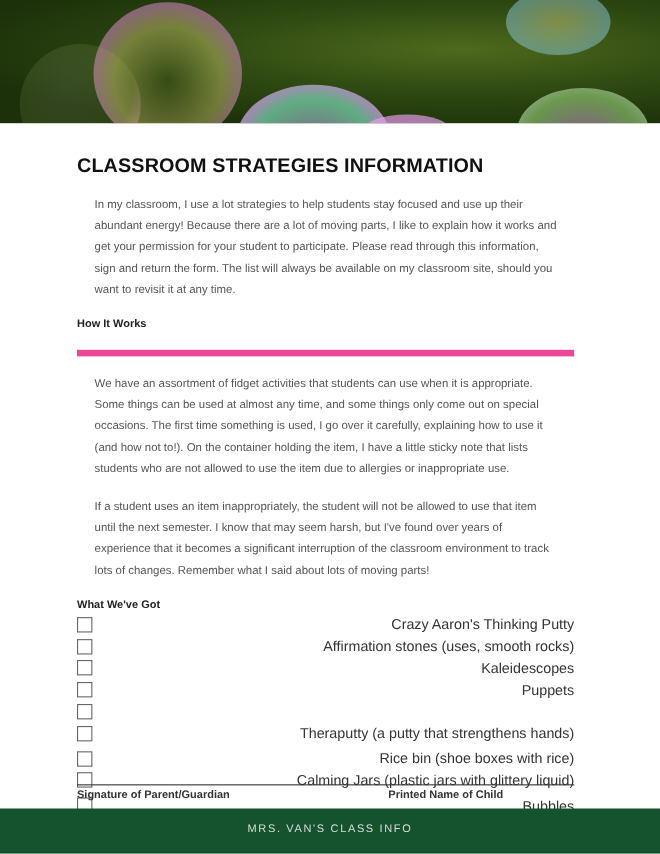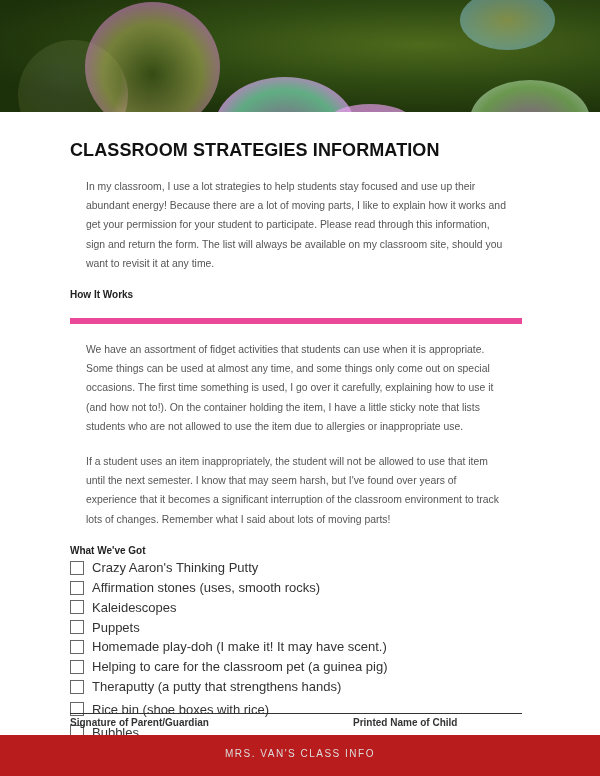--- a/index.html
+++ b/index.html
@@ -20,29 +20,29 @@
   .b6 { left: 330px; top: 104px; width: 80px; height: 30px;
     background: radial-gradient(ellipse at 50% 50%, rgba(220,130,230,0.8) 0%, rgba(240,180,240,0.6) 100%); }
 
   .content { position: absolute; left: 70px; top: 140px; width: 452px; }
   .title { font-family: "Liberation Sans", sans-serif; font-weight: bold; font-size: 18px; color: #111; margin: 0 0 4px 0; letter-spacing: 0.1px; }
   .para { font-size: 10.4px; line-height: 19.2px; color: #555; margin: 16px; }
   .section-head { font-size: 10px; font-weight: bold; color: #222; margin: 6px 0 0 0; padding-bottom: 2px; }
   .section-head.rule { border-bottom: 6px solid #ec4899; padding-bottom: 18px; margin-bottom: 1px; }
   .intro-small { font-size: 10px; color: #555; margin: 3px 0 4px 0; }
   .checklist { list-style: none; margin: 0; padding: 0; }
-  .check-item { display: flex; align-items: center; height: 19.8px; }
+  .check-item { display: flex; align-items: center; height: 19.8px; justify-content: space-between; }
   .checkbox { width: 14px; height: 14px; border: 1px solid #666; box-sizing: border-box; margin-right: 8px; background: #fff; }
   .check-label { font-size: 13px; color: #333; }
   .sig-area { position: absolute; left: 70px; top: 713px; width: 452px; }
   .sig-line { border-top: 1px solid #333; }
   .sig-labels { position: relative; height: 18px; font-size: 10px; font-weight: bold; color: #333; }
   .sig-left { position: absolute; left: 0; top: 3px; }
   .sig-right { position: absolute; left: 283px; top: 3px; }
-  .footer { position: absolute; left: 0; top: 735px; width: 600px; height: 41px; background: #b91c1c; color: #ddd;
+  .footer { position: absolute; left: 0; top: 735px; width: 600px; height: 41px; background: #14532d; color: #ddd;
     font-size: 10px; letter-spacing: 1.5px; text-align: center; line-height: 38px; }
 </style>
 </head>
 <body>
 
 <div class="banner">
   <div class="bubble b1"></div>
   <div class="bubble b2"></div>
   <div class="bubble b3"></div>
   <div class="bubble b4"></div>
@@ -72,41 +72,36 @@
     <li class="check-item">
         <span class="checkbox"></span>
         <span class="check-label">Kaleidescopes</span>
       </li>
     <li class="check-item">
         <span class="checkbox"></span>
         <span class="check-label">Puppets</span>
       </li>
     <li class="check-item">
         <span class="checkbox"></span>
-        <span class="check-label">Homemade play-doh (I make it! It may have scent.)</span>
-      </li>
-    <li class="check-item">
-        <span class="checkbox"></span>
-        <span class="check-label">Helping to care for the classroom pet (a guinea pig)</span>
       </li>
     <li class="check-item">
         <span class="checkbox"></span>
         <span class="check-label">Theraputty (a putty that strengthens hands)</span>
       </li>
     <li class="check-item" style="margin-top:3px;">
         <span class="checkbox"></span>
         <span class="check-label">Rice bin (shoe boxes with rice)</span>
       </li>
+    <li class="check-item">
+        <span class="checkbox"></span>
+        <span class="check-label">Calming Jars (plastic jars with glittery liquid)</span>
+      </li>
     <li class="check-item" style="margin-top:3px;">
         <span class="checkbox"></span>
         <span class="check-label">Bubbles</span>
-      </li>
-    <li class="check-item">
-        <span class="checkbox"></span>
-        <span class="check-label">Calming Jars (plastic jars with glittery liquid)</span>
       </li>
   </ul>
 </div>
 
 <div class="sig-area">
   <div class="sig-line"></div>
   <div class="sig-labels">
     <span class="sig-left">Signature of Parent/Guardian</span>
     <span class="sig-right">Printed Name of Child</span>
   </div>

